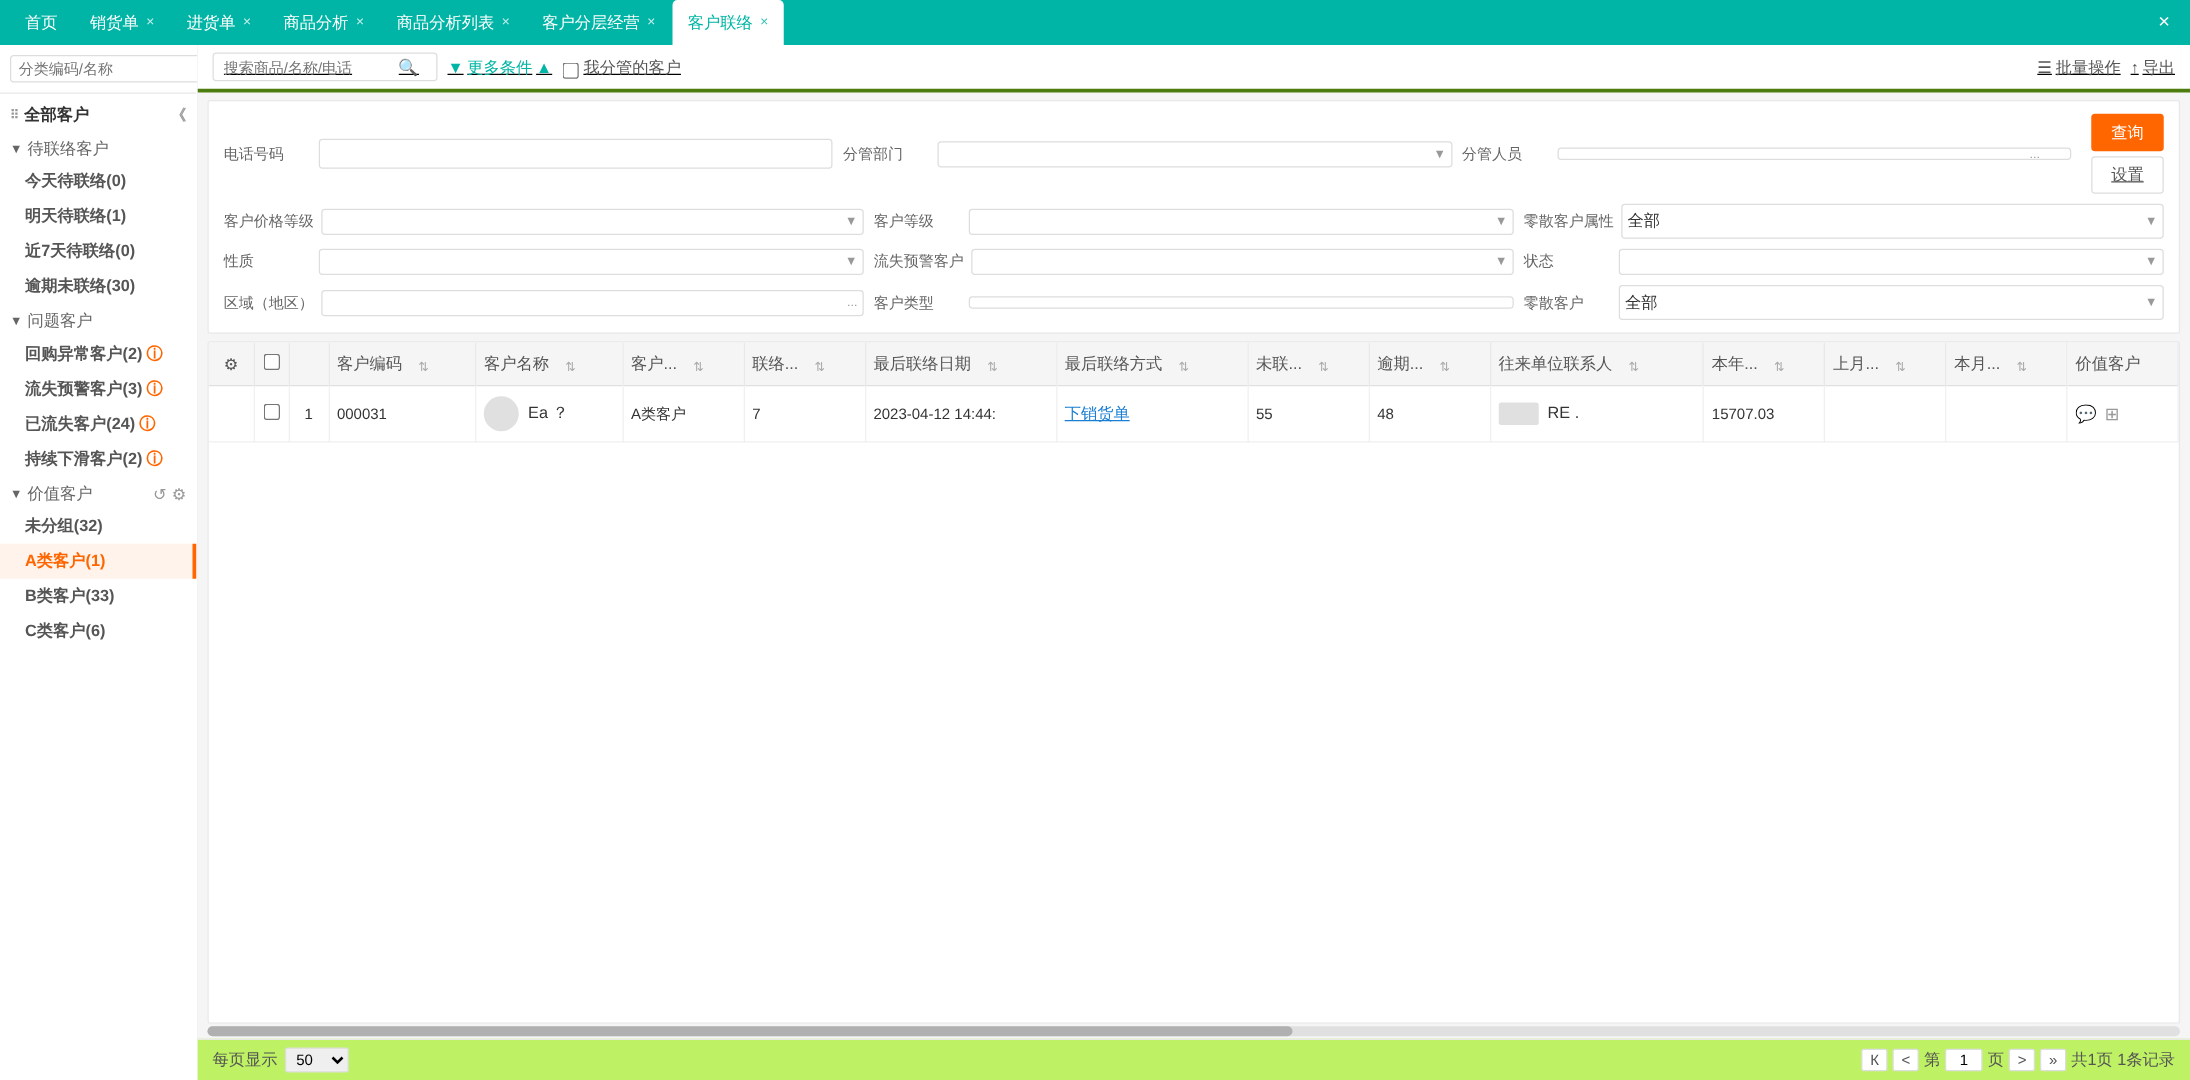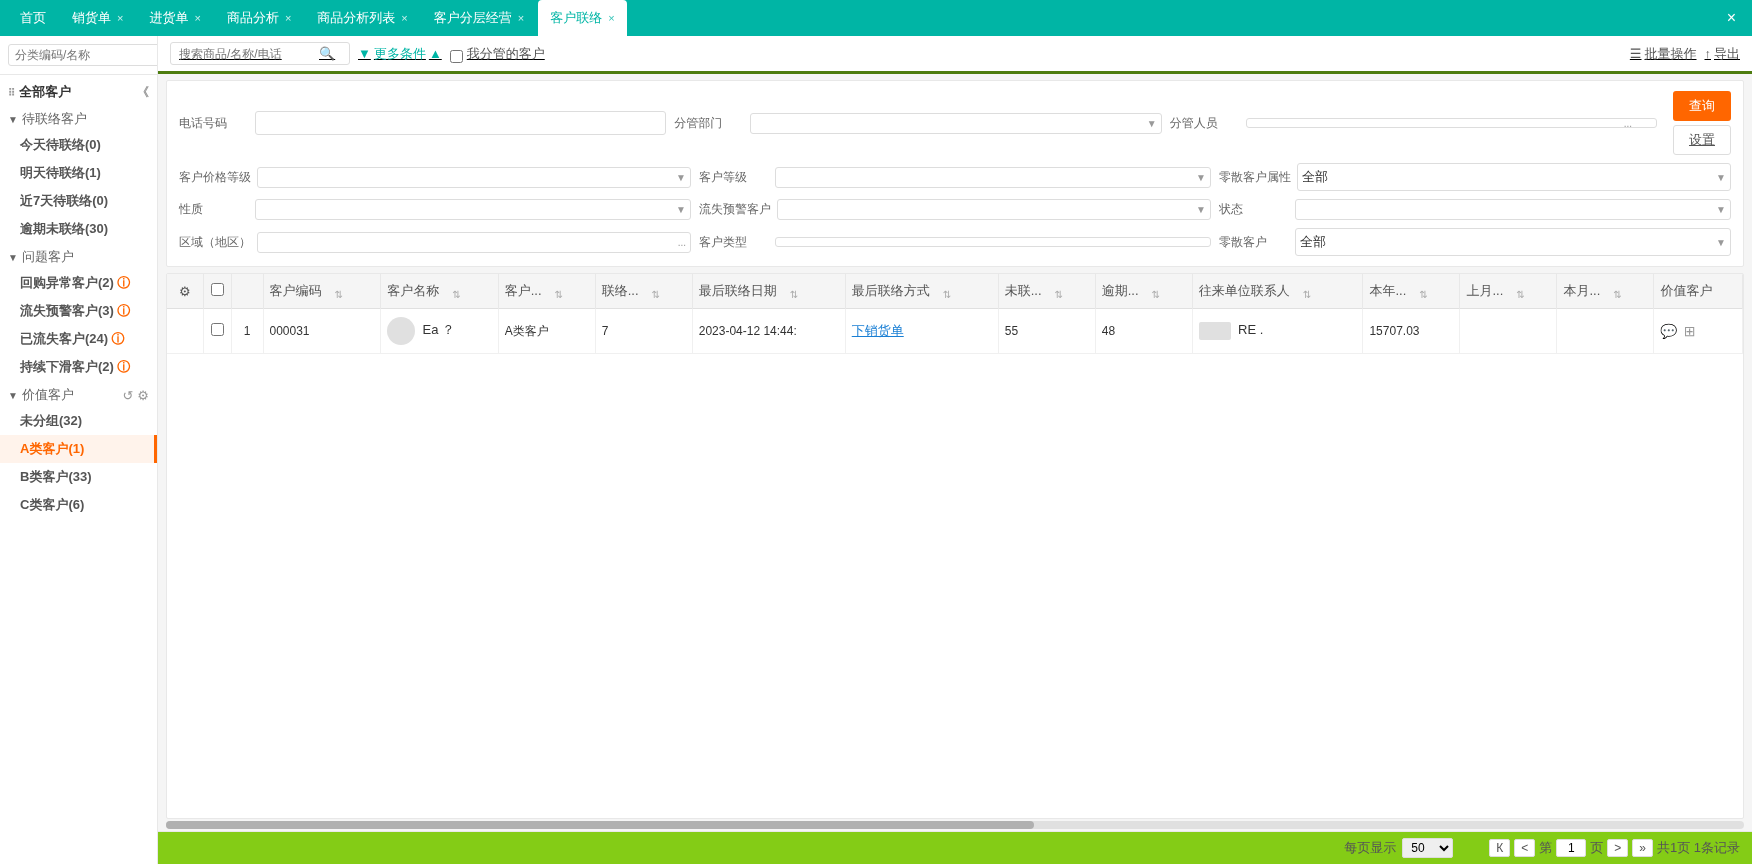--- a/index.html
+++ b/index.html
@@ -344,27 +344,26 @@
     .action-icon {
       color: #999;
       cursor: pointer;
       font-size: 14px;
     }
 
     
     .status-bar {
       display: flex;
       align-items: center;
-      justify-content: flex-end;
+      justify-content: space-between;
       padding: 6px 12px;
-      background: #84cc16;
+      background: #bef264;
       border-top: 1px solid #e8e8e8;
       font-size: 12px;
       color: #555;
-      gap: 36px;
     }
     .status-bar-left { display: flex; align-items: center; gap: 6px; }
     .status-bar-right { display: flex; align-items: center; gap: 4px; }
     .page-size-select {
       border: 1px solid #ddd;
       border-radius: 2px;
       padding: 1px 4px;
       font-size: 12px;
     }
     .page-nav-btn {

